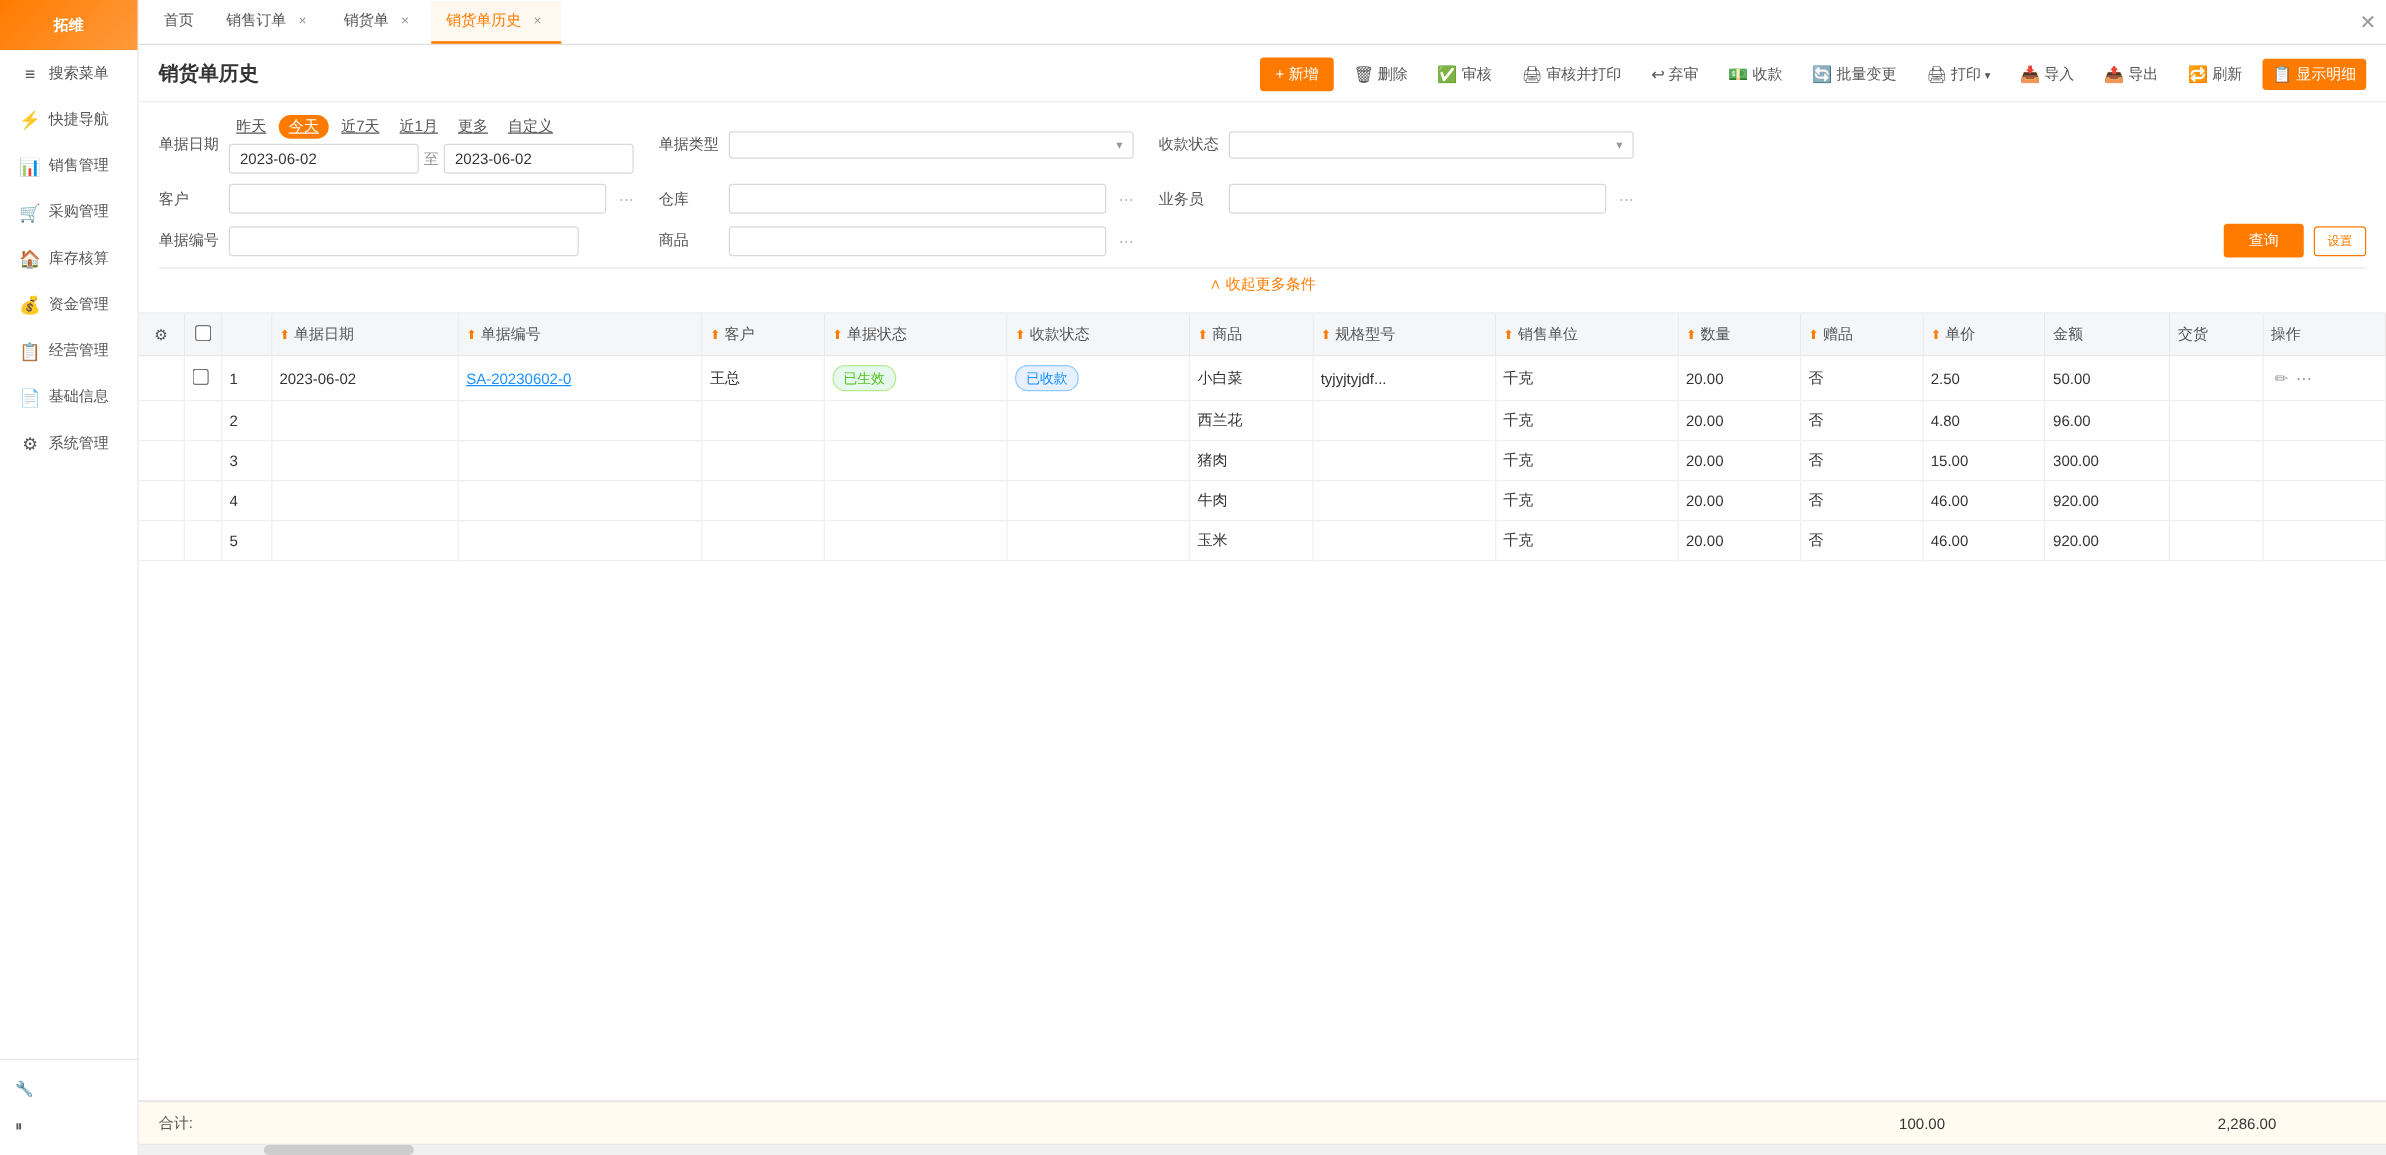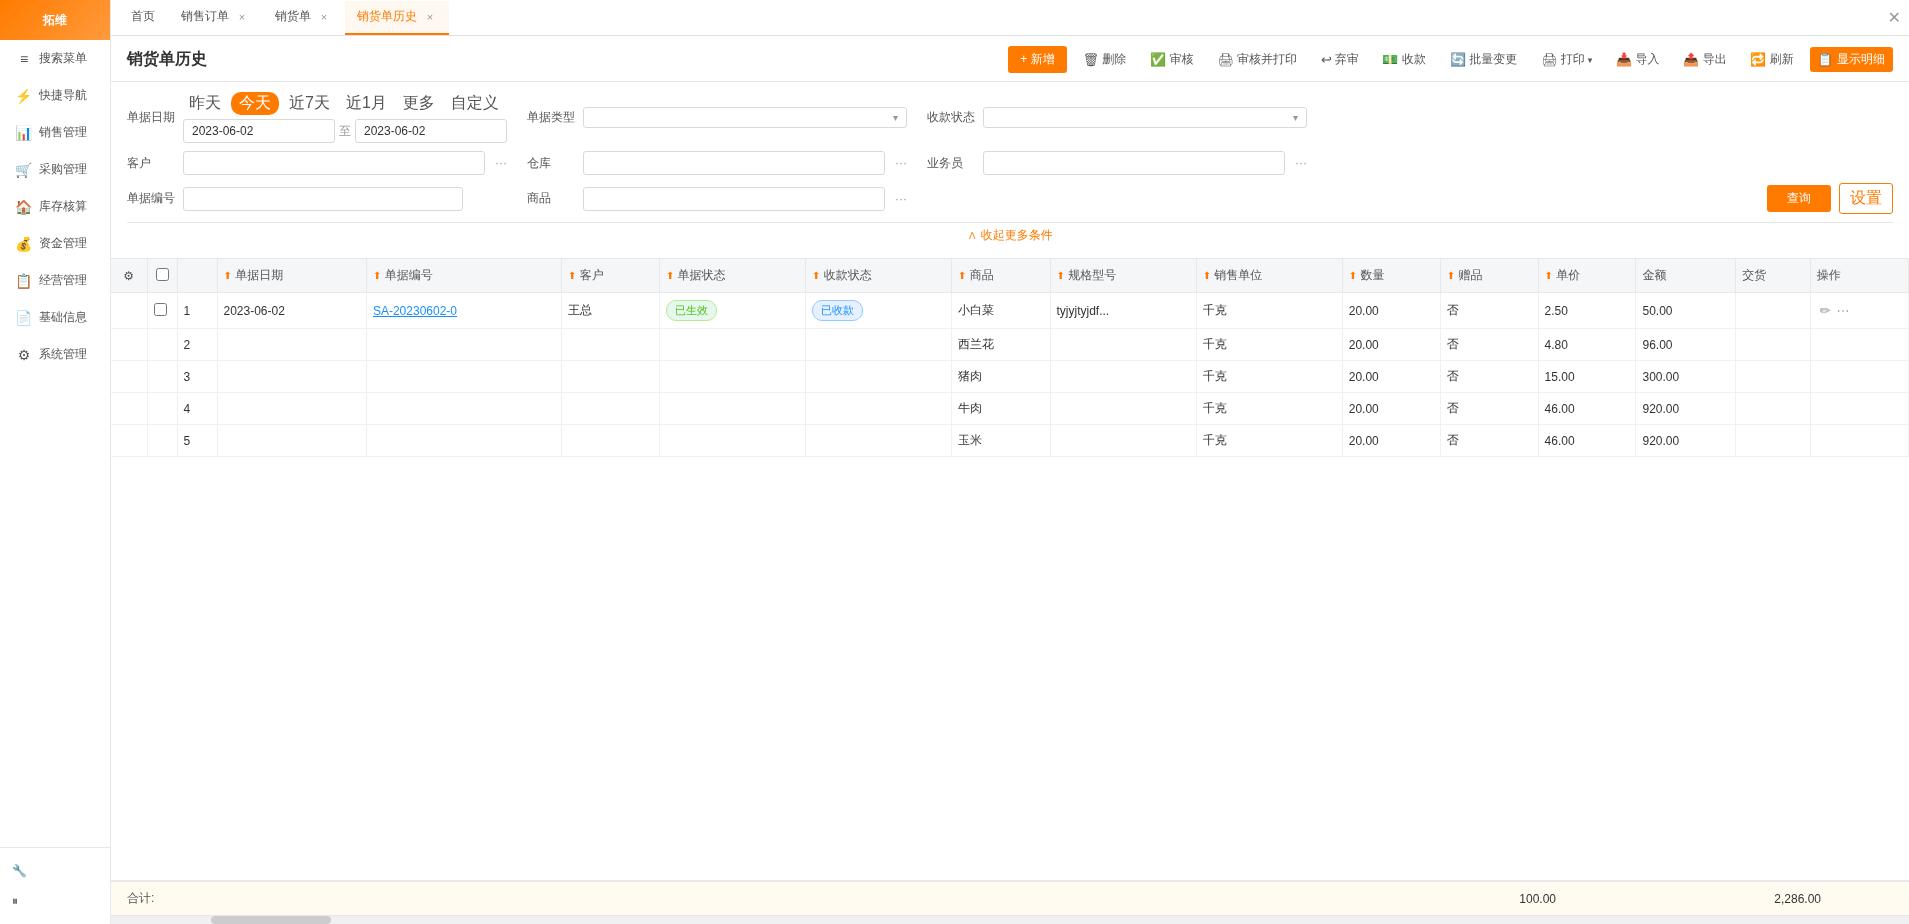--- a/index.html
+++ b/index.html
@@ -151,21 +151,21 @@
       cursor: pointer;
       font-size: 12px;
     }
     .btn-orange-outline {
       border: 1px solid #ff7b00;
       color: #ff7b00;
       background: #fff;
       padding: 4px 10px;
       border-radius: 3px;
       cursor: pointer;
-      font-size: 16px;
+      font-size: 10px;
     }
 
     
     .filter-area {
       background: #fff;
       padding: 10px 16px;
       border-bottom: 1px solid #e8e8e8;
     }
     .filter-row {
       display: flex;
@@ -212,21 +212,22 @@
     .date-tags {
       display: flex;
       gap: 4px;
       margin-bottom: 2px;
     }
     .date-tag {
       padding: 1px 6px;
       border-radius: 2px;
       cursor: pointer;
       color: #555;
-      font-size: 16px;
+      font-size: 12px;
+      text-decoration: underline;
     }
     .date-tag.active {
       background: #ff7b00;
       color: #fff;
       border-radius: 10px;
       padding: 1px 8px;
       text-align: right;
     }
     .filter-dots {
       color: #999;

